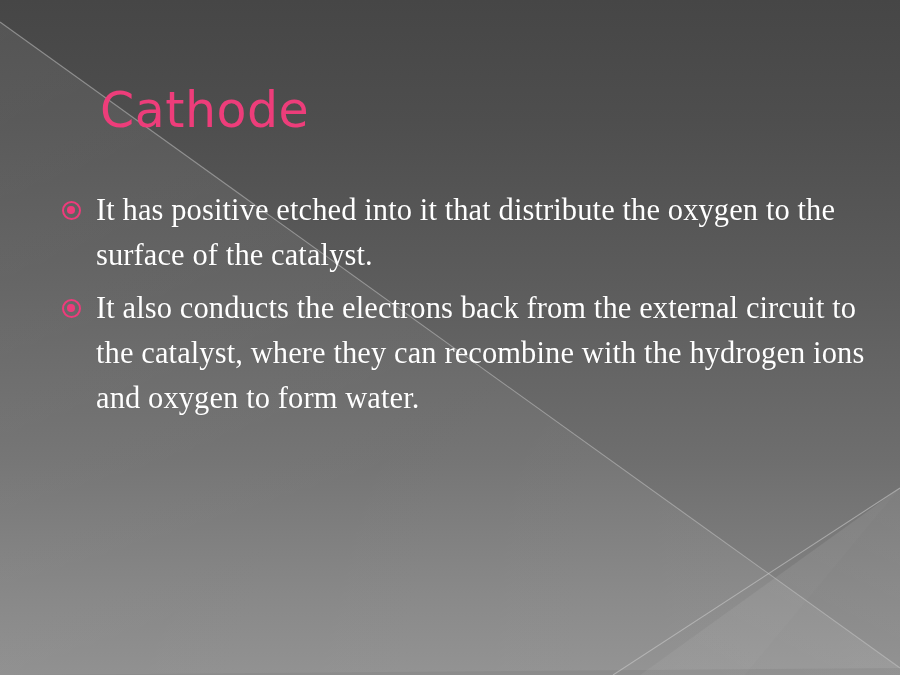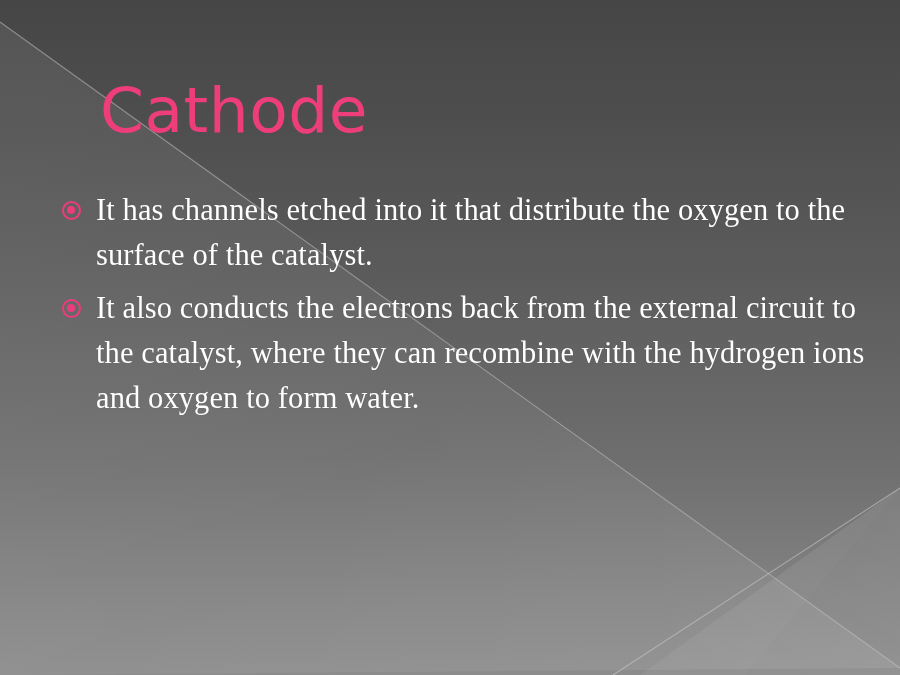--- a/index.html
+++ b/index.html
@@ -33,21 +33,21 @@
     position:absolute;
     left:100px;
     top:52px;
     width:740px;
     height:80px;
     display:flex;
     align-items:center;
   }
   .slide-title {
     font-family:"DejaVu Sans", "Liberation Sans", sans-serif;
-    font-size:63px;
+    font-size:49px;
     line-height:1;
     font-weight:400;
     letter-spacing:0.5px;
     color:#ed3d7a;
     white-space:nowrap;
     margin-top:36px;
   }
 
   
   .body-wrap {
@@ -126,21 +126,21 @@
 
   <div class="title-wrap">
     <h1 class="slide-title">Cathode</h1>
   </div>
 
   <div class="body-wrap">
 
 
     <div class="bullet-item">
       <span class="bullet-marker"></span>
-      <span class="bullet-text">It has channels etched into it that distribute the oxygen to the surface of the catalyst.</span>
+      <span class="bullet-text">It has positive etched into it that distribute the oxygen to the surface of the catalyst.</span>
     </div>
 
     <div class="bullet-item">
       <span class="bullet-marker"></span>
       <span class="bullet-text">It also conducts the electrons back from the external circuit to the catalyst, where they can recombine with the hydrogen ions and oxygen to form water.</span>
     </div>
 
   </div>
 
 </div>

